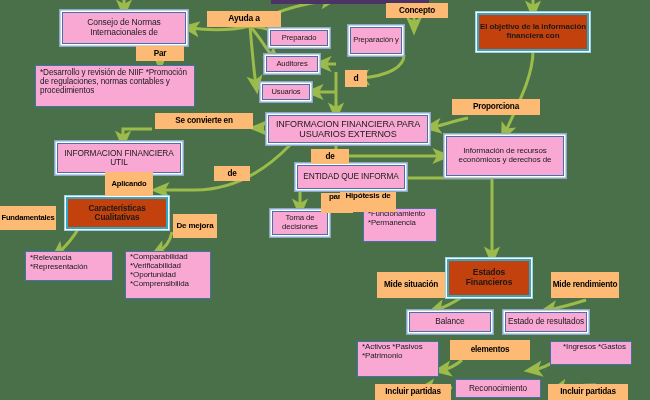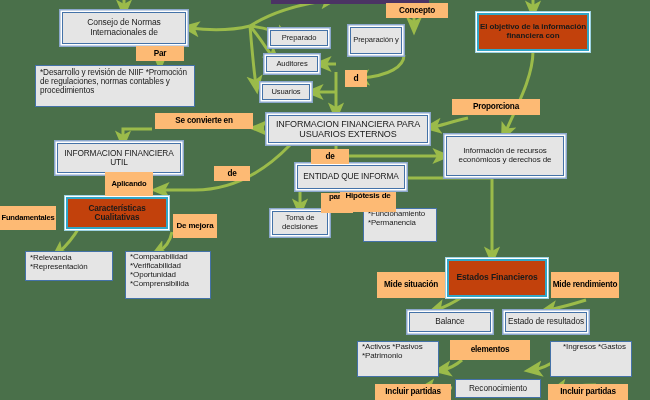--- a/index.html
+++ b/index.html
@@ -9,21 +9,21 @@
     font-family:"Liberation Sans", sans-serif;
     position:relative;
   }
   #canvas{position:absolute;left:0;top:0;width:650px;height:400px;overflow:hidden;}
   svg.edges{position:absolute;left:0;top:0;width:650px;height:400px;overflow:visible;}
 
   
   .node{
     position:absolute;
     box-sizing:border-box;
-    background:#e5e5e5;
+    background:#f9a8d4;
     border:1.5px solid #4472a8;
     color:#1a1a1a;
     display:flex;
     align-items:center;
     justify-content:center;
     text-align:center;
     overflow:hidden;
     line-height:1.12;
     letter-spacing:-0.1px;
     z-index:3;
@@ -140,27 +140,28 @@
   <div class="node teal" style="left:477px;top:13px;width:112px;height:38px;font-size:8px;">El objetivo de la información financiera con</div>
   <div class="node dbl" style="left:268px;top:115px;width:160px;height:28px;font-size:9px;">INFORMACION FINANCIERA PARA USUARIOS EXTERNOS</div>
   <div class="node dbl" style="left:446px;top:136px;width:118px;height:40px;font-size:8px;">Información de recursos  económicos y derechos de</div>
   <div class="node dbl" style="left:57px;top:143px;width:124px;height:30px;font-size:8.3px;">INFORMACION FINANCIERA UTIL</div>
   <div class="node dbl" style="left:297px;top:165px;width:108px;height:24px;font-size:8.3px;">ENTIDAD QUE INFORMA</div>
   <div class="node dbl" style="left:272px;top:211px;width:56px;height:24px;font-size:7.8px;">Toma de decisiones</div>
   <div class="node left" style="left:363px;top:208px;width:74px;height:34px;font-size:7.8px;align-items:flex-start;padding-top:1px;">*Funcionamiento *Permanencia</div>
   <div class="node teal" style="left:66px;top:197px;width:102px;height:32px;font-size:8.2px;">Características Cualitativas</div>
   <div class="node left" style="left:25px;top:251px;width:88px;height:30px;font-size:8px;align-items:flex-start;padding-top:2px;">*Relevancia *Representación</div>
   <div class="node left" style="left:125px;top:251px;width:86px;height:48px;font-size:8px;align-items:flex-start;padding-top:1px;">*Comparabilidad *Verificabilidad *Oportunidad *Comprensibilida</div>
-  <div class="node teal" style="left:447px;top:259px;width:100px;height:38px;font-size:8.5px;">Estados Financieros</div>
+  <div class="node teal" style="left:447px;top:259px;width:84px;height:38px;font-size:8.5px;">Estados Financieros</div>
   <div class="node dbl" style="left:409px;top:312px;width:82px;height:20px;font-size:8.3px;">Balance</div>
   <div class="node dbl" style="left:505px;top:312px;width:82px;height:20px;font-size:8.3px;">Estado de resultados</div>
   <div class="node left" style="left:357px;top:341px;width:82px;height:36px;font-size:8px;align-items:flex-start;padding-top:1px;">*Activos *Pasivos *Patrimonio</div>
-  <div class="node left" style="left:550px;top:341px;width:82px;height:36px;font-size:8px;align-items:flex-start;padding-top:1px;padding-left:12px;">*Ingresos *Gastos</div>
+  <div class="node left" style="left:550px;top:341px;width:82px;height:24px;font-size:8px;align-items:flex-start;padding-top:1px;padding-left:12px;">*Ingresos *Gastos</div>
   <div class="node" style="left:455px;top:379px;width:86px;height:19px;font-size:8.3px;">Reconocimiento</div>
 
+  <div class="lbl" style="left:207px;top:11px;width:74px;height:16px;font-size:8.5px;">Ayuda a</div>
   <div class="lbl" style="left:386px;top:3px;width:62px;height:15px;font-size:8.2px;">Concepto</div>
   <div class="lbl" style="left:136px;top:46px;width:48px;height:15px;font-size:8.2px;">Par</div>
   <div class="lbl" style="left:345px;top:70px;width:22px;height:17px;font-size:8.5px;">d</div>
   <div class="lbl" style="left:155px;top:113px;width:98px;height:16px;font-size:8.2px;">Se convierte en</div>
   <div class="lbl" style="left:452px;top:99px;width:88px;height:16px;font-size:8.2px;">Proporciona</div>
   <div class="lbl" style="left:311px;top:149px;width:38px;height:15px;font-size:8.2px;">de</div>
   <div class="lbl" style="left:214px;top:166px;width:36px;height:15px;font-size:8.2px;">de</div>
   <div class="lbl" style="left:105px;top:172px;width:48px;height:24px;font-size:7.6px;">Aplicando</div>
   <div class="lbl" style="left:0px;top:206px;width:56px;height:24px;font-size:7.6px;">Fundamentales</div>
   <div class="lbl" style="left:173px;top:214px;width:44px;height:24px;font-size:8px;">De mejora</div>

